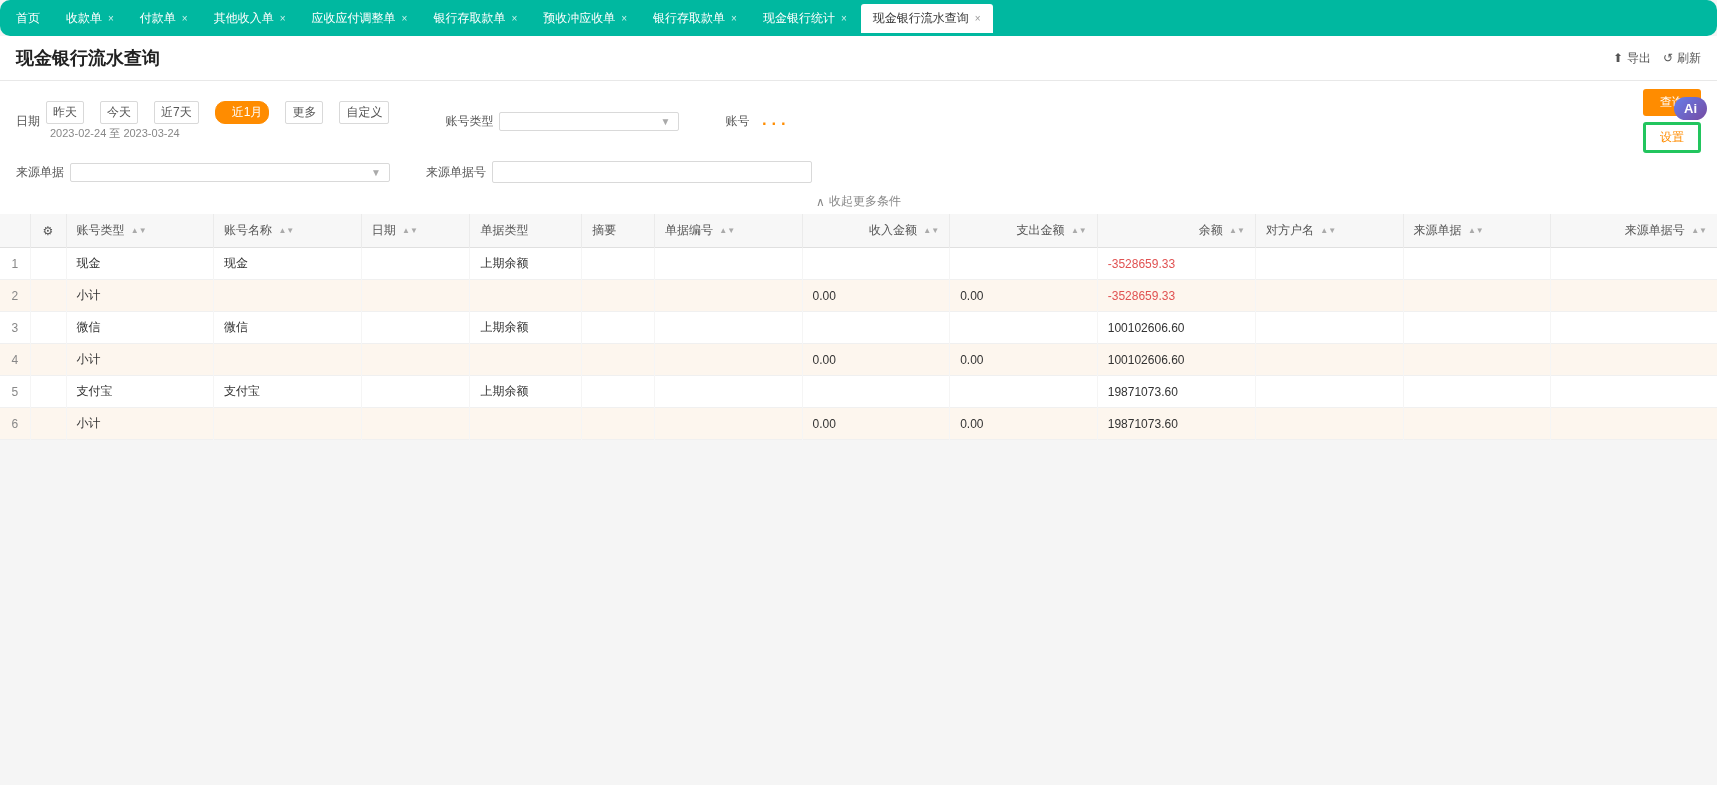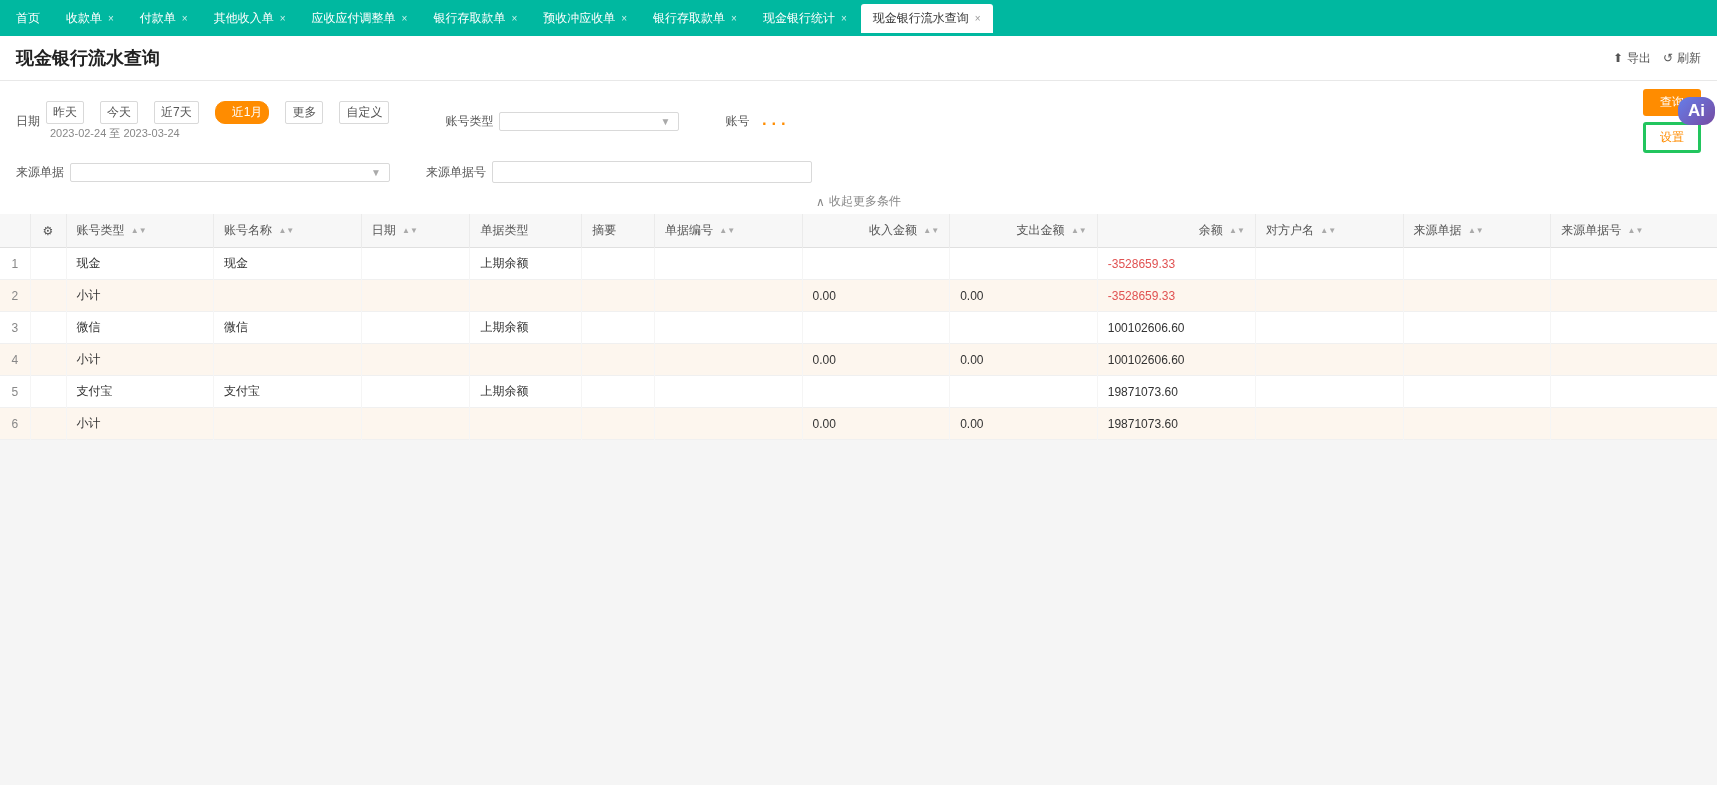--- a/index.html
+++ b/index.html
@@ -7,20 +7,21 @@
 
     
     .top-nav {
       background: #00b8a0;
       display: flex;
       align-items: center;
       height: 36px;
       padding: 0 4px;
       gap: 2px;
       overflow: hidden;
+      border-radius: 10px;
     }
     .nav-item {
       color: #fff;
       padding: 6px 12px;
       cursor: pointer;
       white-space: nowrap;
       font-size: 12px;
       border-radius: 3px 3px 0 0;
       display: flex;
       align-items: center;
@@ -183,21 +184,21 @@
       border-bottom: 1px solid #e0e0e0;
     }
     thead th {
       padding: 8px 10px;
       text-align: left;
       font-weight: normal;
       color: #555;
       border-right: 1px solid #ebebeb;
       white-space: nowrap;
     }
-    thead th:last-child { border-right: none; }
+    thead th:last-child { border-right: none; text-align: right; }
     thead th .sort-arrows {
       display: inline-flex;
       flex-direction: column;
       font-size: 8px;
       margin-left: 3px;
       color: #aaa;
       vertical-align: middle;
     }
     tbody tr {
       border-bottom: 1px solid #f0f0f0;
@@ -221,26 +222,26 @@
     }
     .row-num {
       color: #888;
       text-align: center;
     }
 
     
     .ai-badge {
       position: fixed;
       top: 97px;
-      right: 2px;
+      right: 10px;
       background: linear-gradient(135deg, #667eea 0%, #764ba2 100%);
       color: #fff;
       padding: 4px 10px;
       border-radius: 12px;
-      font-size: 17px;
+      font-size: 13px;
       font-weight: bold;
       cursor: pointer;
     }
     .filter-actions-col {
       display: flex;
       flex-direction: column;
       gap: 6px;
     }
 
     .filter-section {

